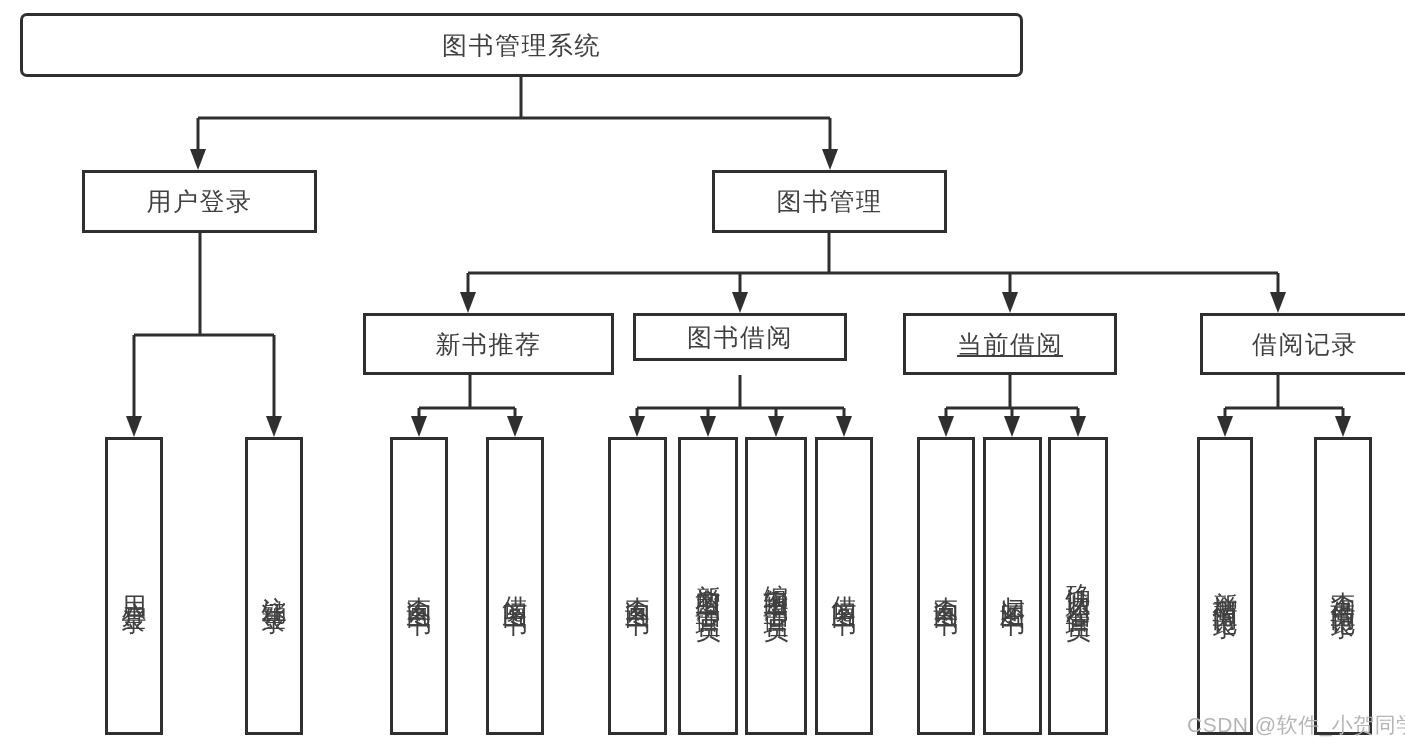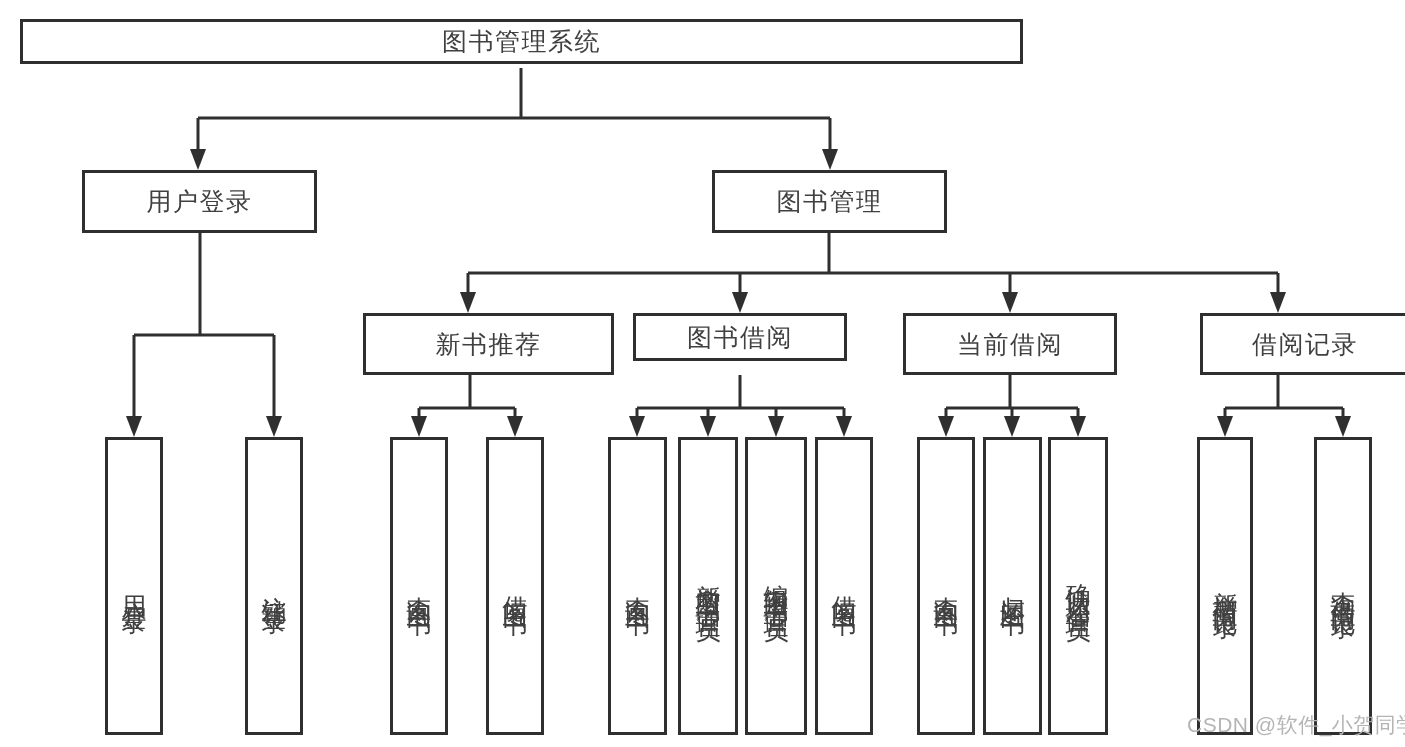--- a/index.html
+++ b/index.html
@@ -13,26 +13,26 @@
   .box{
     position:absolute;box-sizing:border-box;border:3px solid #2f2f2f;background:#ffffff;
     display:flex;align-items:center;justify-content:center;color:#404040;
   }
   .hbox .lbl{font-size:25px;letter-spacing:1.5px;white-space:nowrap;}
   .vbox .lbl{
     writing-mode:vertical-rl;text-orientation:mixed;line-height:1;
     font-size:25px;letter-spacing:5px;
   }
   
-  .n-root{left:20px;top:19px;width:1003px;height:45px;}
+  .n-root{left:20px;top:13px;width:1003px;height:64px;border-radius:7px;}
   .n-l1a{left:82px;top:170px;width:235px;height:63px;}
   .n-l1b{left:712px;top:170px;width:235px;height:63px;}
   .n-l2a{left:363px;top:313px;width:251px;height:62px;}
   .n-l2b{left:633px;top:313px;width:214px;height:48px;}
-  .n-l2c{left:903px;top:313px;width:214px;height:62px;}
+  .n-l2c{left:903px;top:313px;width:214px;height:62px;text-decoration:underline;}
   .n-l2d{left:1200px;top:313px;width:210px;height:62px;}
   
   .leaf{top:437px;height:298px;}
   .n-f01{left:105px;width:58px;}
   .n-f02{left:245px;width:58px;}
   .n-f03{left:390px;width:58px;}
   .n-f04{left:486px;width:58px;}
   .n-f05{left:608px;width:59px;}
   .n-f06{left:678px;width:60px;}
   .n-f07{left:745px;width:62px;}

